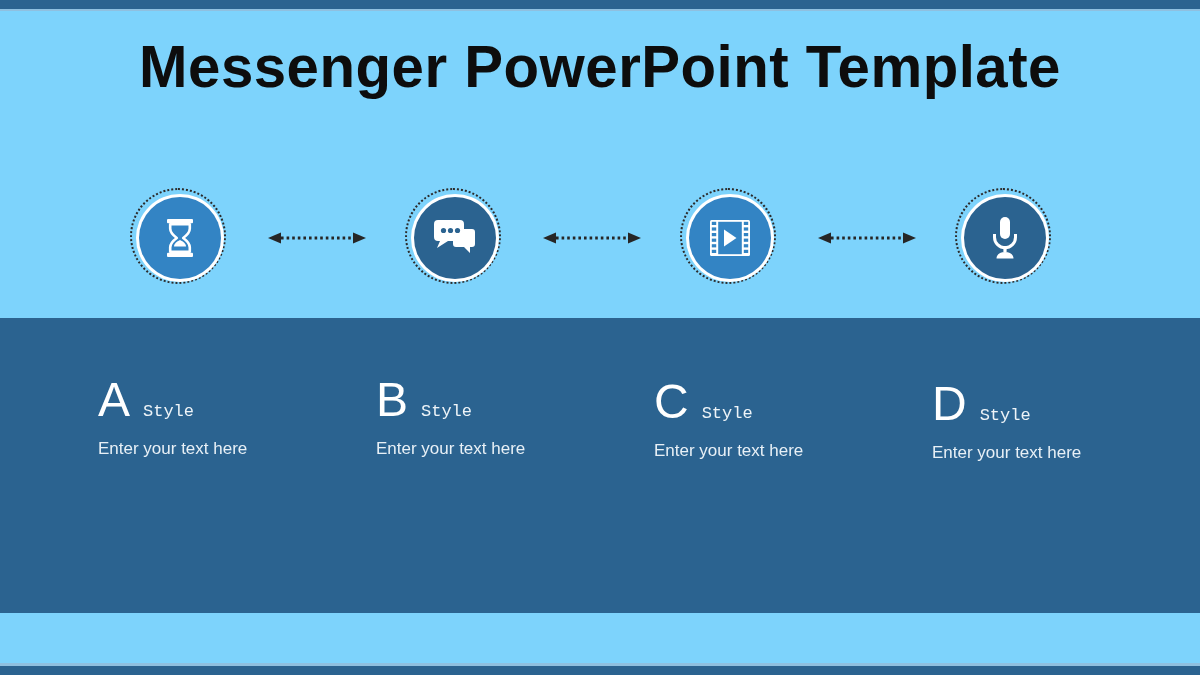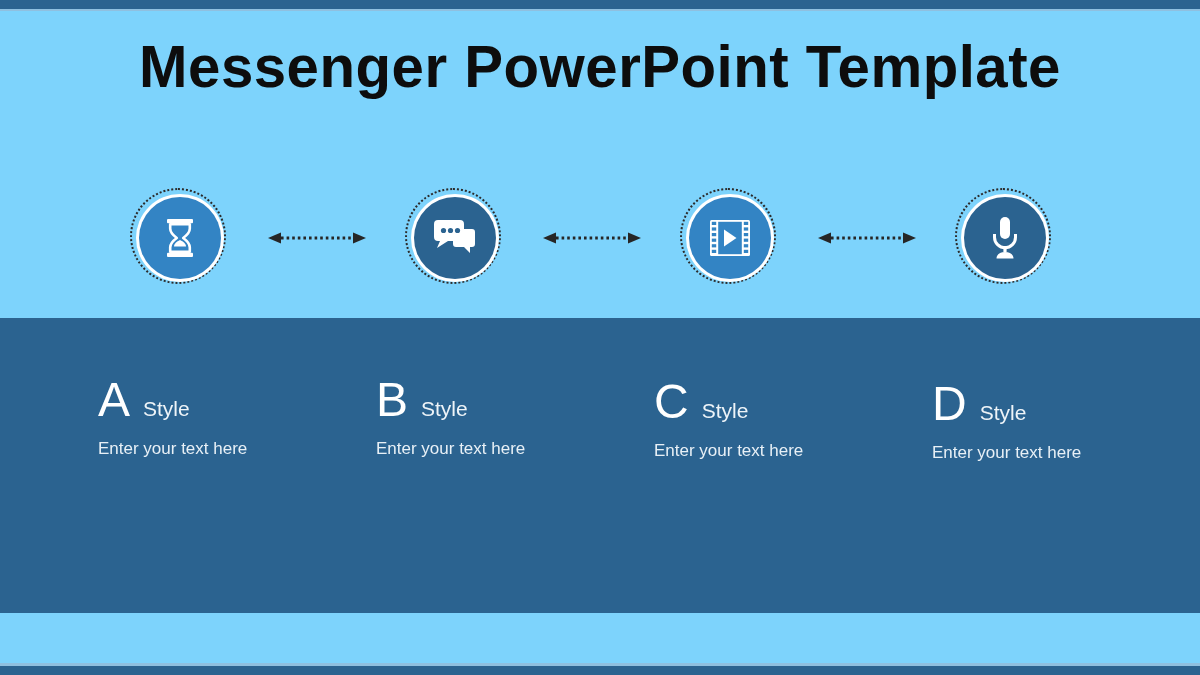--- a/index.html
+++ b/index.html
@@ -136,24 +136,24 @@
     white-space: nowrap;
   }
   .col-letter {
     font-size: 48px;
     font-weight: 400;
     color: #ffffff;
     line-height: 1;
     font-family: "Liberation Sans", sans-serif;
   }
   .col-style {
-    font-size: 21px;
+    font-size: 17px;
     color: #eef4f8;
     margin-left: 13px;
-    font-family: Liberation Sans, sans-serif;
+    font-family: Liberation Mono, monospace;
   }
   .col-sub {
     margin-top: 15px;
     font-size: 17px;
     color: #e8f0f6;
     white-space: nowrap;
     font-family: "Liberation Sans", sans-serif;
   }
 </style>
 </head>

